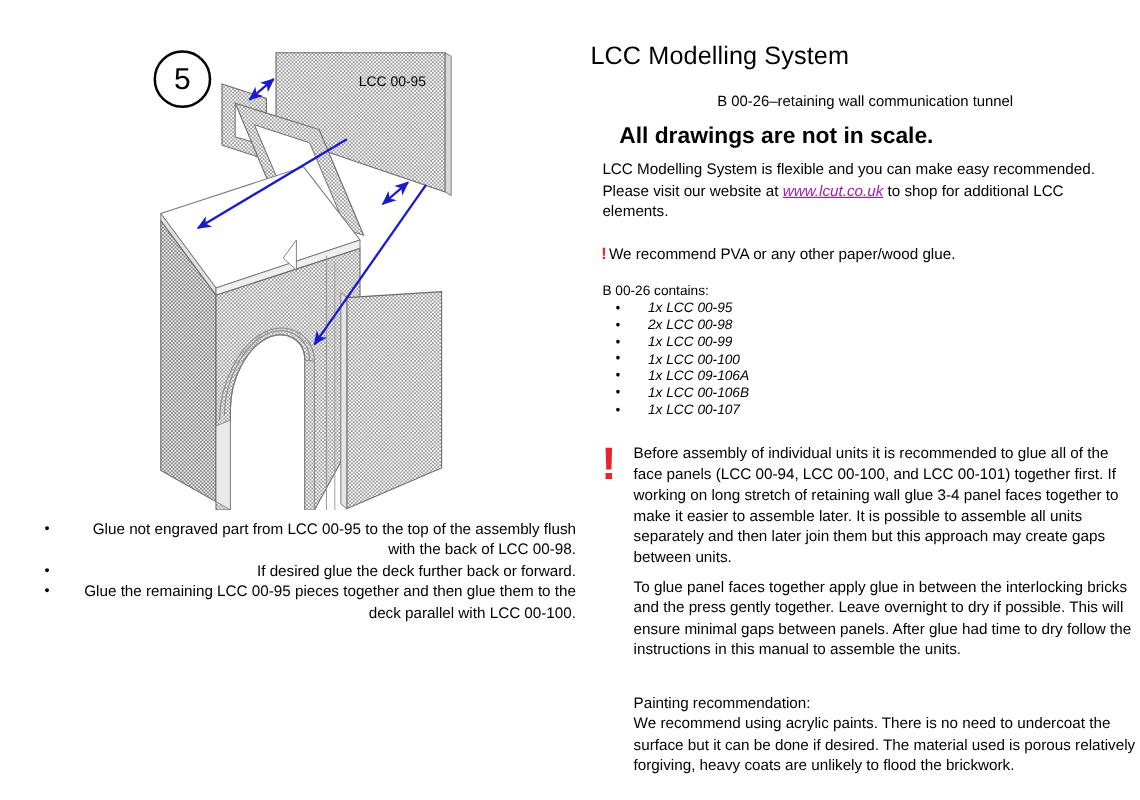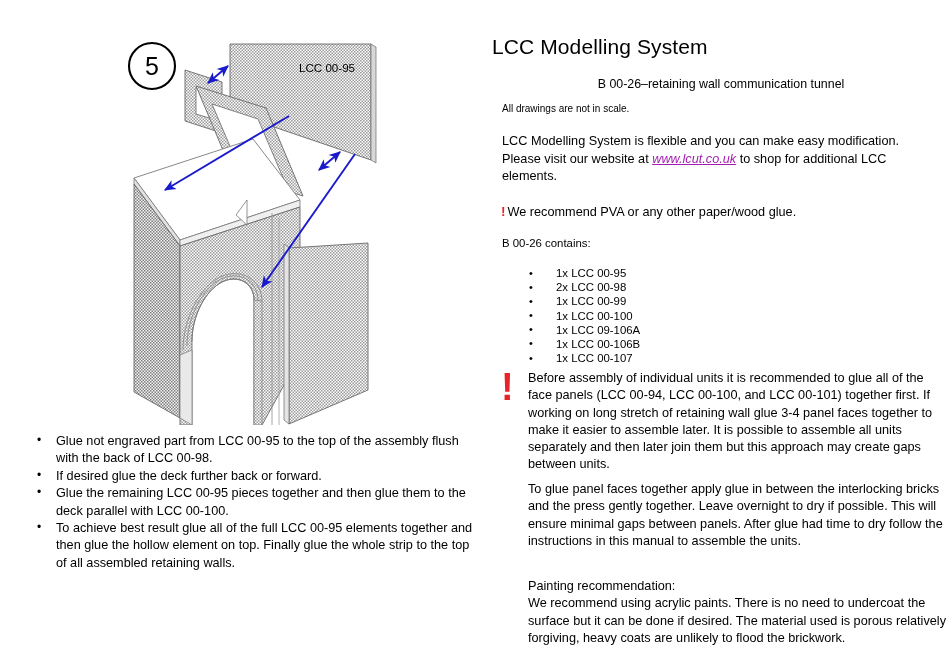--- a/index.html
+++ b/index.html
@@ -72,24 +72,24 @@
     position: absolute;
     left: 0;
     top: 77px;
     width: 458px;
     text-align: center;
     font-size: 12.4px;
     line-height: 1.2;
   }
   .scale-note {
     position: absolute;
-    left: 10px;
+    left: 24px;
     top: 103px;
-    font-size: 10px;
-    font-weight: normal;
+    font-size: 19px;
+    font-weight: bold;
   }
   .intro-para {
     position: absolute;
     left: 10px;
     top: 133px;
     width: 424px;
     font-size: 12.7px;
     line-height: 17.5px;
   }
   .weblink {
@@ -114,24 +114,25 @@
     position: absolute;
     left: 10px;
     top: 236px;
     font-size: 11.4px;
     line-height: 14px;
   }
   .contains-list {
     position: absolute;
     left: 10px;
     top: 250px;
-    margin: 16px;
+    margin: 0;
     padding: 0;
     list-style: none;
     font-size: 11.4px;
+    font-style: italic;
   }
   .contains-list li {
     position: relative;
     height: 14.2px;
     line-height: 14.2px;
     padding-left: 38px;
   }
   .contains-list li::before {
     content: "\2022";
     position: absolute;
@@ -182,20 +183,21 @@
     margin: 0;
     padding: 0;
     list-style: none;
     font-size: 12.7px;
     line-height: 17.4px;
   }
   .steps-list li {
     position: relative;
     padding-left: 31px;
     margin-bottom: 0px;
+    text-align: right;
   }
   .steps-list li::before {
     content: "\2022";
     position: absolute;
     left: 12px;
     top: -1px;
     font-size: 12px;
   }
 </style>
 </head>
@@ -289,34 +291,33 @@
 
         <text x="152" y="66" text-anchor="middle" dominant-baseline="central" font-family="Liberation Sans, sans-serif" font-size="25" fill="#000000">5</text>
         <text x="299" y="72" font-family="Liberation Sans, sans-serif" font-size="11.6" fill="#000000">LCC 00-95</text>
       </svg>
     </div>
 
     <ul class="steps-list">
       <li>Glue not engraved part from LCC 00-95 to the top of the assembly flush with the back of LCC 00-98.</li>
       <li>If desired glue the deck further back or forward.</li>
       <li>Glue the remaining LCC 00-95 pieces together and then glue them to the deck parallel with LCC 00-100.</li>
-      <li>To achieve best result glue all of the full LCC 00-95 elements together and then glue the hollow element on top. Finally glue the whole strip to the top of all assembled retaining walls.</li>
     </ul>
   </div>
 
   <div id="right-column">
 
     <h1 class="doc-title">LCC Modelling System</h1>
 
     <div class="doc-subtitle">B 00-26–retaining wall communication tunnel</div>
 
     <div class="scale-note">All drawings are not in scale.</div>
 
     <div class="intro-para">
-      <span>LCC Modelling System is flexible and you can make easy modification. Please visit our website at </span><a class="weblink" href="#">www.lcut.co.uk</a><span> to shop for additional LCC elements.</span>
+      <span>LCC Modelling System is flexible and you can make easy recommended. Please visit our website at </span><a class="weblink" href="#">www.lcut.co.uk</a><span> to shop for additional LCC elements.</span>
     </div>
 
     <div class="glue-note">
       <span class="bang-small">!</span><span>We recommend PVA or any other paper/wood glue.</span>
     </div>
 
     <div class="contains-head">B 00-26 contains:</div>
 
     <ul class="contains-list">
       <li>1x LCC 00-95</li>

